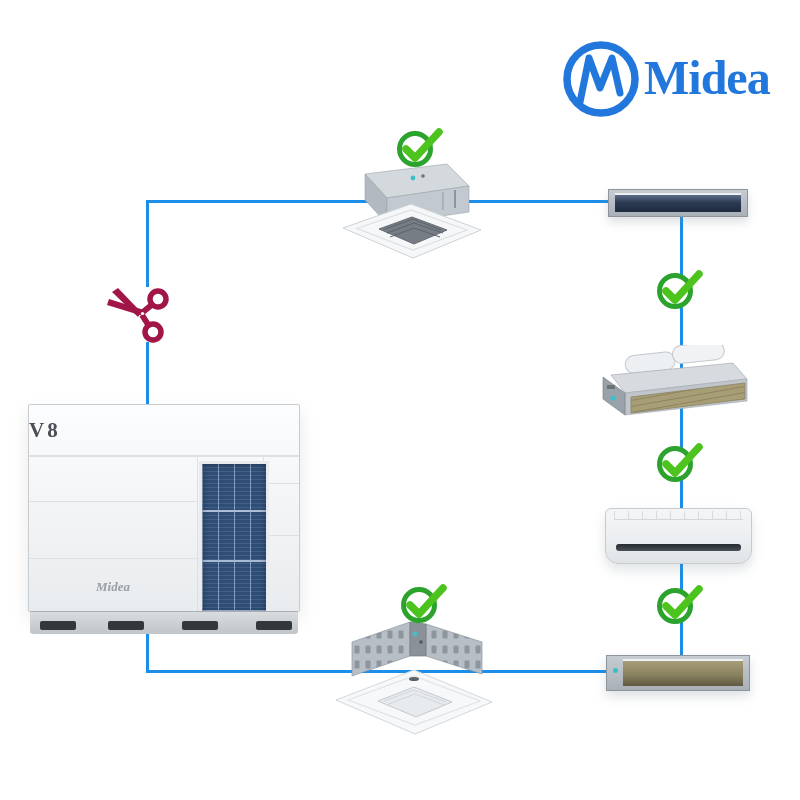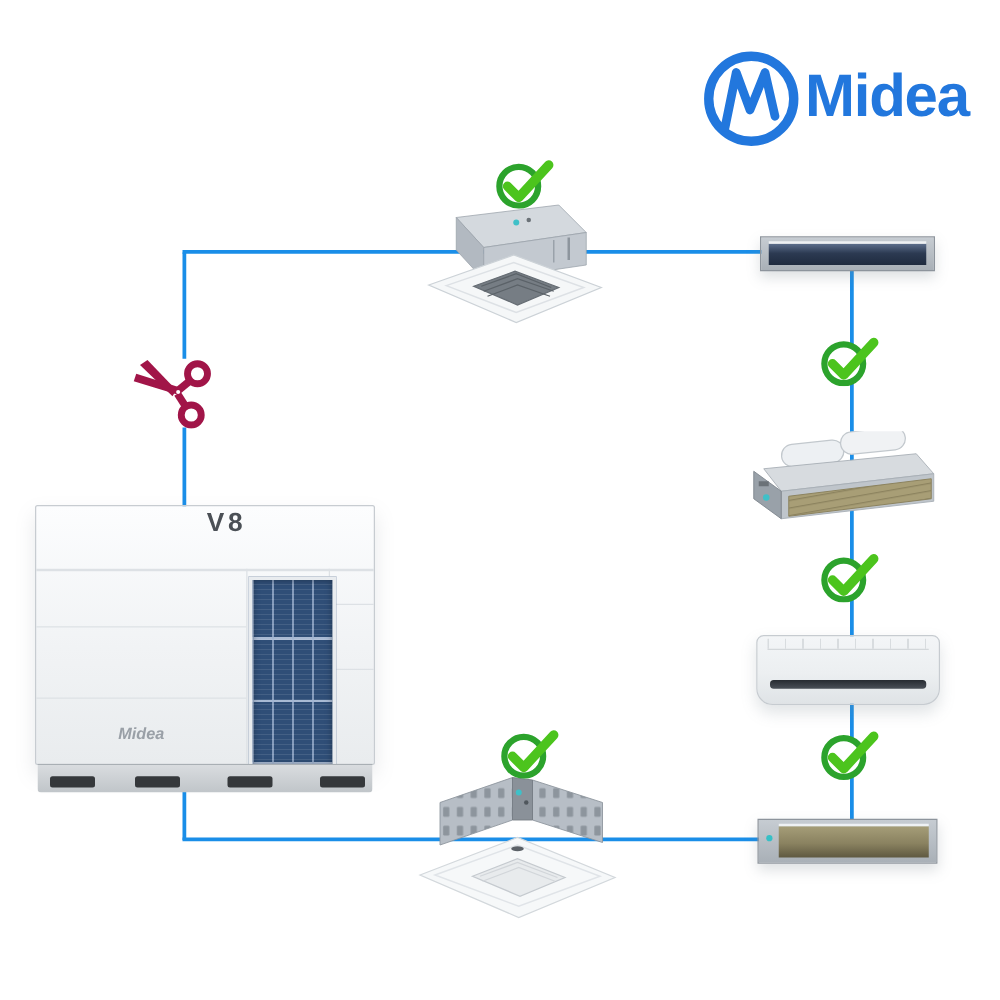--- a/index.html
+++ b/index.html
@@ -1,17 +1,17 @@
 <!DOCTYPE html>
 <html><head>
 <meta charset="utf-8">
 <style>
   html,body{margin:0;padding:0;background:#fff;}
   .canvas{position:relative;width:800px;height:800px;background:#ffffff;overflow:hidden;
-          font-family:Liberation Sans, sans-serif;}
+          font-family:Liberation Serif, serif;}
 
   
   .line{position:absolute;background:#1a8ee8;z-index:1;}
   .line.h{height:3px;}
   .line.v{width:3px;}
 
   
   .brand{position:absolute;left:560px;top:38px;display:flex;align-items:center;z-index:2;}
   .brand .logo-text{font-size:48px;font-weight:bold;color:#2277dd;letter-spacing:-1px;
                     margin-left:2px;line-height:80px;}
@@ -19,21 +19,21 @@
   
   .unit{position:absolute;z-index:2;}
 
   
   .outdoor{left:28px;top:404px;width:272px;height:230px;}
   .ou-body{position:absolute;left:0;right:0;top:0;bottom:22px;
            background:linear-gradient(180deg,#fcfdfe 0%,#f1f3f5 55%,#e9ecee 100%);
            border:1px solid #c7ccd1;border-radius:2px;
            box-shadow:0 8px 16px rgba(120,130,140,.18);}
   .seam{position:absolute;background:#dde1e5;}
-  .ou-model{position:absolute;left:0;top:2px;width:168px;text-align:right;
+  .ou-model{position:absolute;left:0;top:13px;width:168px;text-align:left;
             font-size:21px;font-weight:bold;color:#4b5056;letter-spacing:3px;}
   .ou-coil{position:absolute;left:170px;top:56px;width:64px;height:148px;
            border:3px solid #e9ecef;background-color:#2f4e77;
            background-image:
              repeating-linear-gradient(0deg, rgba(255,255,255,.10) 0 1px, transparent 1px 4px),
              repeating-linear-gradient(90deg, rgba(160,180,210,.75) 0 1px, transparent 1px 16px),
              repeating-linear-gradient(0deg, rgba(190,205,228,.85) 0 2px, transparent 2px 50px);
            box-shadow:inset 0 0 6px rgba(0,0,0,.35);}
   .ou-brand{position:absolute;left:0;top:174px;width:168px;text-align:center;
             font-size:13px;font-weight:bold;font-style:italic;color:#9aa0a7;}

